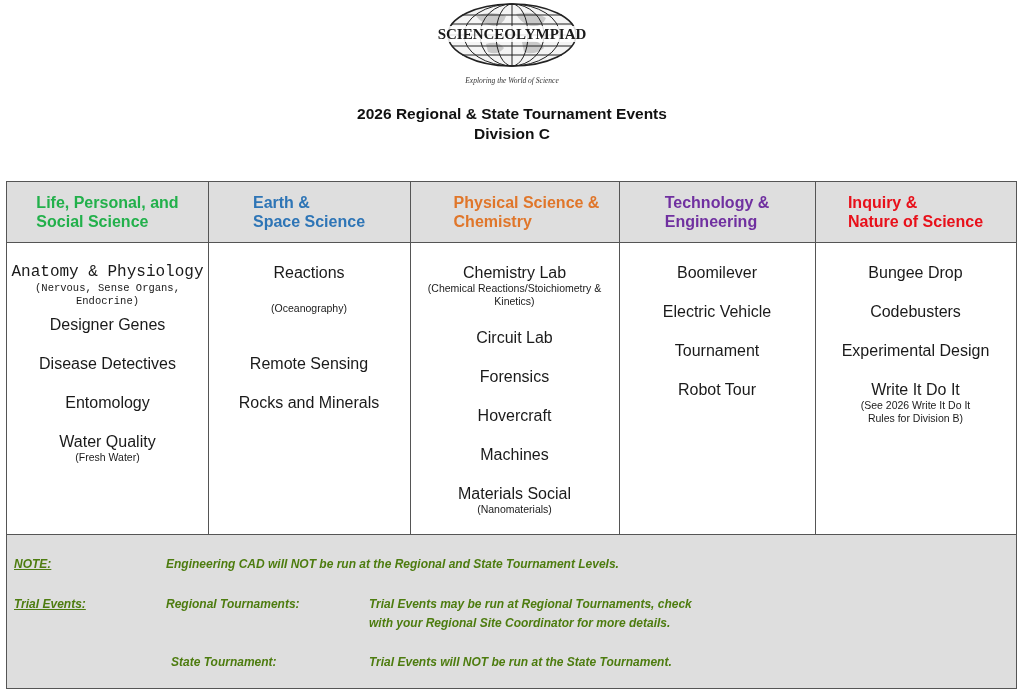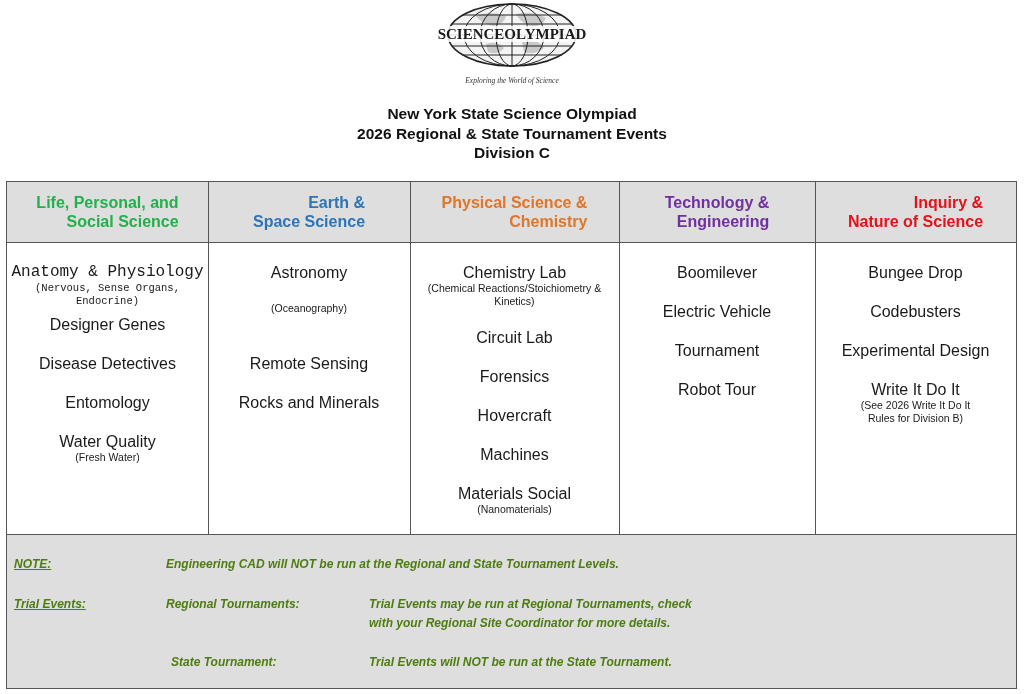--- a/index.html
+++ b/index.html
@@ -20,21 +20,21 @@
     .titles { position: absolute; left: 0; top: 104px; width: 1024px; text-align: center;
       font-weight: bold; font-size: 15.5px; line-height: 19.5px; color: #111; }
 
     
     .grid { position: absolute; left: 6px; top: 181px; width: 1011px; height: 508px;
       border: 1.5px solid #555; box-sizing: border-box; }
     .hdr-row { position: absolute; left: 0; top: 0; width: 100%; height: 61px; background: #dedede;
       border-bottom: 1.5px solid #555; box-sizing: border-box; }
     .col-line { position: absolute; top: 0; width: 0; border-left: 1.2px solid #555; height: 352px; }
     .hdr { position: absolute; top: 0; height: 60px; display: flex; align-items: center; justify-content: center;
-      text-align: right; font-weight: bold; font-size: 16px; line-height: 19px; }
+      text-align: left; font-weight: bold; font-size: 16px; line-height: 19px; }
     .body-col { position: absolute; top: 61px; height: 291px; text-align: center; }
     .event { margin: 0; }
     .ev-name { font-size: 16px; line-height: 19px; display: block; color: #1a1a1a; }
     .ev-sub { font-size: 10.5px; line-height: 12.5px; display: block; color: #1a1a1a; }
 
     .note-area { position: absolute; left: 0; top: 352px; width: 100%; height: 154px; background: #dedede;
       border-top: 1.5px solid #555; box-sizing: border-box; }
     .note-text { position: absolute; font-weight: bold; font-style: italic; font-size: 12px; line-height: 19.5px; color: #4d7c0f; white-space: nowrap; }
     .note-label { text-decoration: underline; }
   </style>
@@ -55,40 +55,39 @@
       <line x1="6" y1="44" x2="126" y2="44"></line>
       <line x1="16" y1="13" x2="116" y2="13"></line>
       <line x1="16" y1="53" x2="116" y2="53"></line>
     </g>
   </svg>
   <div class="wordmark"><span>SCIENCEOLYMPIAD</span></div>
   <div class="tagline">Exploring the World of Science</div>
 </div>
 
 <div class="titles">
-  <div>New York State Science Olympiad</div>
   <div>2026 Regional &amp; State Tournament Events</div>
   <div>Division C</div>
 </div>
 
 <div class="grid">
   <div class="hdr-row"></div>
 
   <div class="col-line" style="left:201px;"></div>
   <div class="col-line" style="left:403px;"></div>
   <div class="col-line" style="left:612px;"></div>
   <div class="col-line" style="left:808px;"></div>
 
   <div class="hdr" style="left:0; width:201px; color:#22b04b;">
     <div><span>Life, Personal, and</span><br><span>Social Science</span></div>
   </div>
   <div class="hdr" style="left:201px; width:202px; color:#2e75b6;">
     <div><span>Earth &amp;</span><br><span>Space Science</span></div>
   </div>
-  <div class="hdr" style="left:403px; width:209px; color:#e0762a;">
+  <div class="hdr" style="left:415px; width:209px; color:#e0762a;">
     <div><span>Physical Science &amp;</span><br><span>Chemistry</span></div>
   </div>
   <div class="hdr" style="left:612px; width:196px; color:#7030a0;">
     <div><span>Technology &amp;</span><br><span>Engineering</span></div>
   </div>
   <div class="hdr" style="left:808px; width:201px; color:#e8101a;">
     <div><span>Inquiry &amp;</span><br><span>Nature of Science</span></div>
   </div>
 
   <div class="body-col" style="left:0; width:201px;">
@@ -106,21 +105,21 @@
       <span class="ev-name">Entomology</span>
     </div>
     <div class="event" style="position:absolute; top:189px; width:100%;">
       <span class="ev-name">Water Quality</span>
       <span class="ev-sub">(Fresh Water)</span>
     </div>
   </div>
 
   <div class="body-col" style="left:201px; width:202px;">
     <div class="event" style="position:absolute; top:20px; width:100%;">
-      <span class="ev-name">Astronomy</span>
+      <span class="ev-name">Reactions</span>
     </div>
     <div class="event" style="position:absolute; top:59px; width:100%;">
       <span class="ev-sub">(Oceanography)</span>
     </div>
     <div class="event" style="position:absolute; top:111px; width:100%;">
       <span class="ev-name">Remote Sensing</span>
     </div>
     <div class="event" style="position:absolute; top:150px; width:100%;">
       <span class="ev-name">Rocks and Minerals</span>
     </div>

